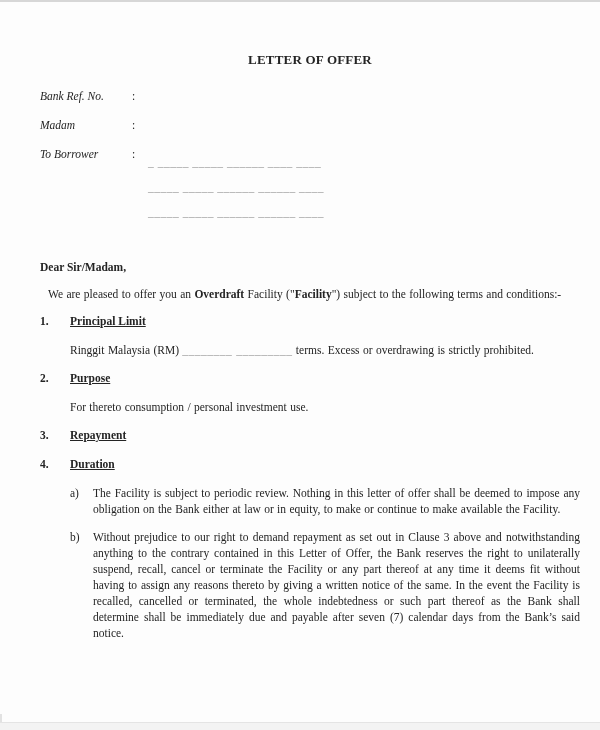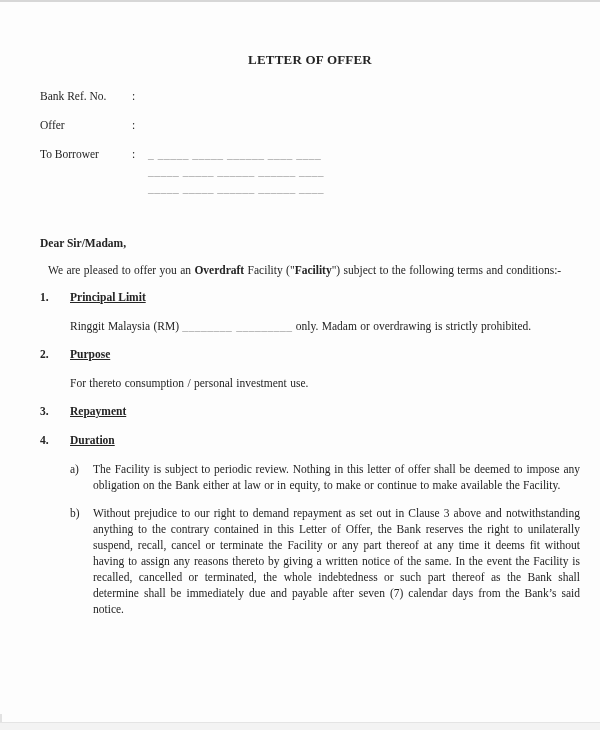--- a/index.html
+++ b/index.html
@@ -45,29 +45,30 @@
     font-weight: bold;
     font-size: 13px;
     line-height: 15px;
     letter-spacing: 0.2px;
     margin: 0 0 21px 0;
   }
   .hrow {
     display: flex;
     margin: 0 0 13px 0;
   }
-  .hlabel { width: 92px; flex: 0 0 auto; }
+  .hlabel { width: 92px; flex: 0 0 auto; font-style: italic; }
   .hcolon { width: 16px; flex: 0 0 auto; }
   .hvalue { flex: 1 1 auto; }
   .uline {
     display: block;
     color: #9a9a9a;
     line-height: 17px;
     letter-spacing: 0.5px;
     white-space: nowrap;
+    margin-top: 8px;
   }
   .salutation {
     margin: 38px 0 11px 0;
     font-weight: bold;
   }
   .subject {
     margin: 0 0 15px 0;
   }
   .subject-text {
     font-weight: bold;
@@ -122,21 +123,21 @@
 
   <div class="doc-title">LETTER OF OFFER</div>
 
   <div class="hrow">
     <span class="hlabel">Bank Ref. No.</span>
     <span class="hcolon">:</span>
     <span class="hvalue"></span>
   </div>
 
   <div class="hrow">
-    <span class="hlabel">Offer</span>
+    <span class="hlabel">Madam</span>
     <span class="hcolon">:</span>
     <span class="hvalue"></span>
   </div>
 
   <div class="hrow">
     <span class="hlabel">To Borrower</span>
     <span class="hcolon">:</span>
     <span class="hvalue">
       <span class="uline">_ _____ _____ ______ ____ ____</span>
       <span class="uline">_____ _____ ______ ______ ____</span>
@@ -147,21 +148,21 @@
   <p class="salutation">Dear Sir/Madam,</p>
 
 
   <p class="intro justify"><span>We are pleased to offer you an </span><b>Overdraft</b><span> Facility ("</span><b>Facility</b><span>") subject to the following terms and conditions:-</span></p>
 
   <div class="section">
     <div class="sec-head">
       <span class="sec-num">1.</span>
       <span class="sec-title">Principal Limit</span>
     </div>
-    <p class="sec-body justify"><span>Ringgit Malaysia (RM) </span><span class="blank">________ _________</span><span> only. Madam or overdrawing is strictly prohibited.</span></p>
+    <p class="sec-body justify"><span>Ringgit Malaysia (RM) </span><span class="blank">________ _________</span><span> terms. Excess or overdrawing is strictly prohibited.</span></p>
   </div>
 
   <div class="section">
     <div class="sec-head">
       <span class="sec-num">2.</span>
       <span class="sec-title">Purpose</span>
     </div>
     <p class="sec-body justify">For thereto consumption / personal investment use.</p>
   </div>
 

